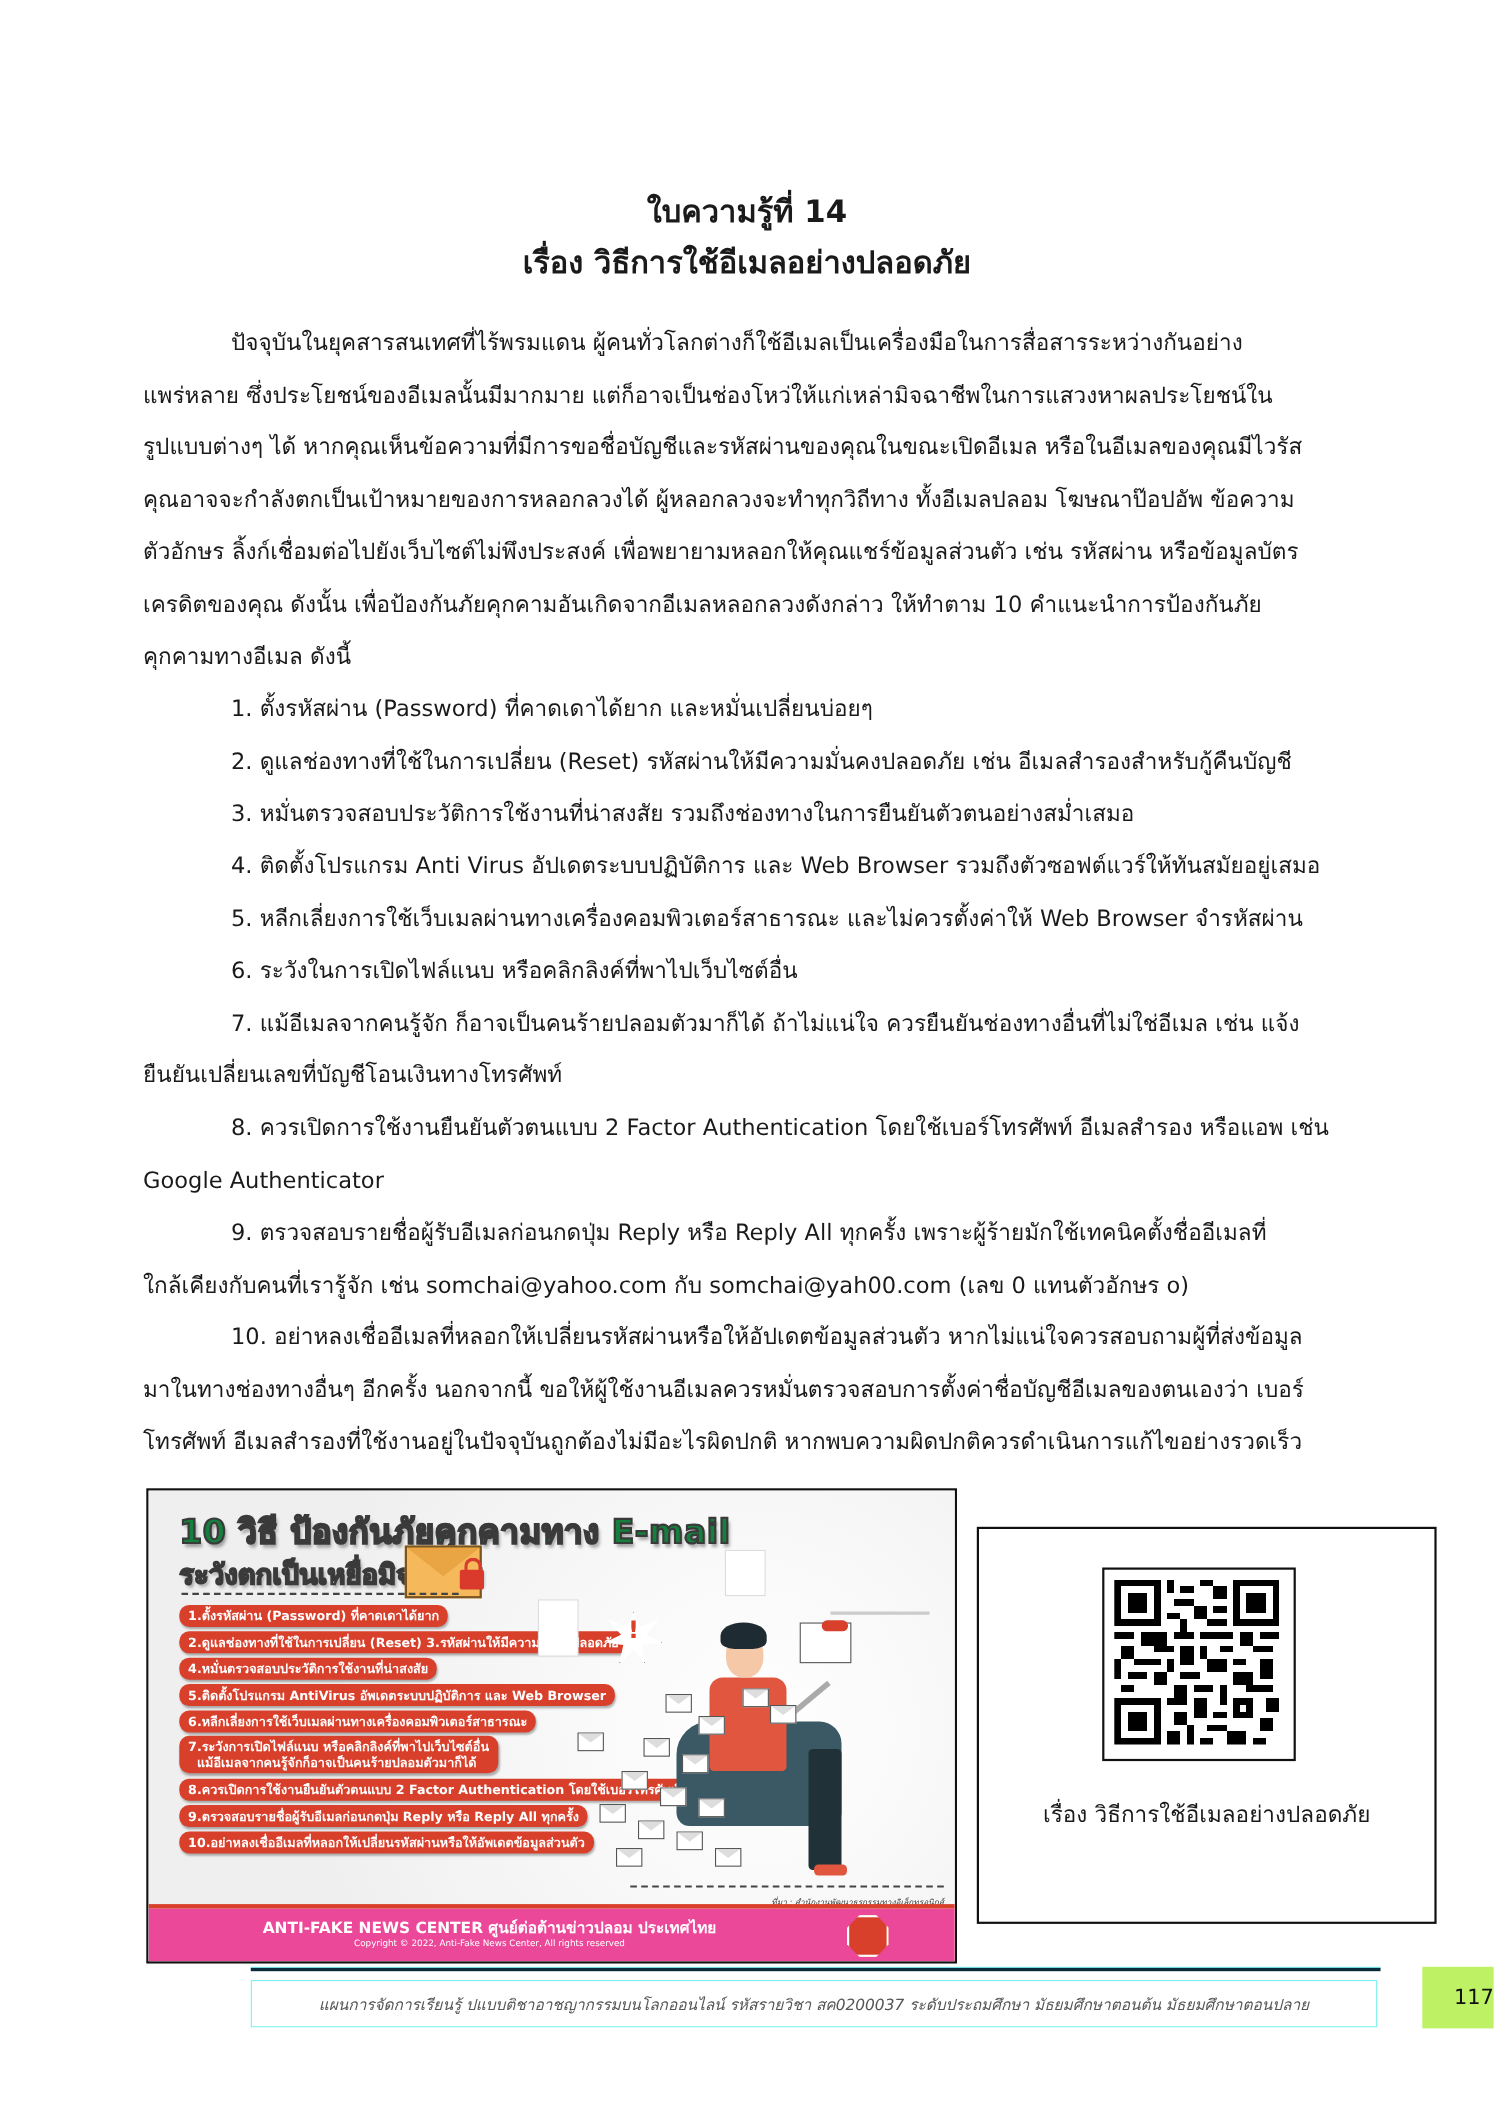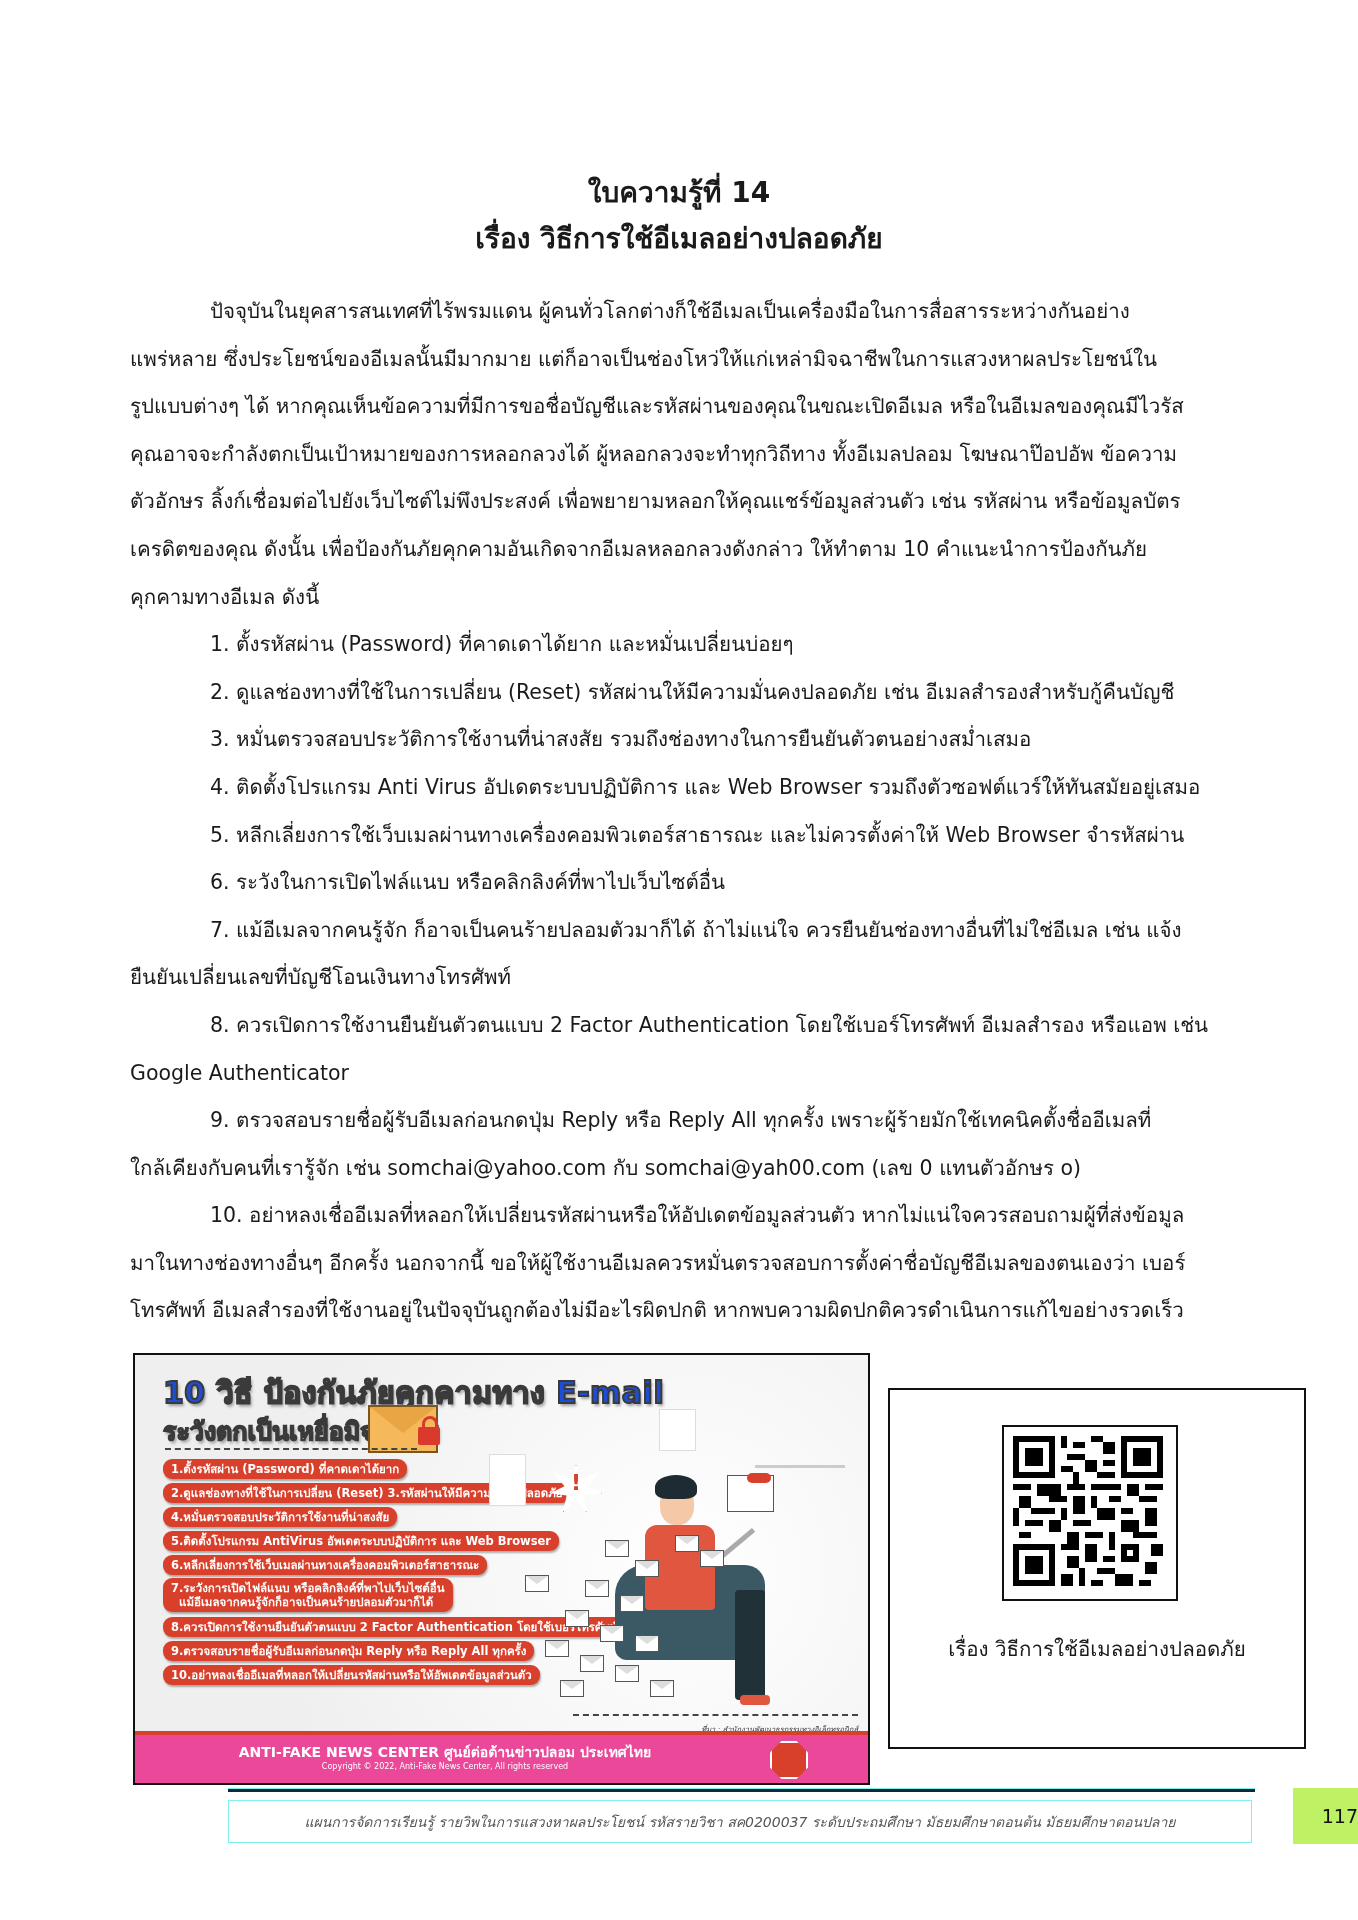--- a/index.html
+++ b/index.html
@@ -8,21 +8,21 @@
   .title { position:absolute; left:0; width:1358px; text-align:center; font-weight:bold; font-size:28px; }
   .t1 { top:170px; }
   .t2 { top:216px; }
   .body { position:absolute; left:130px; width:1170px; top:288px; font-size:20.5px; line-height:47.6px; }
   .line { white-space:nowrap; height:47.6px; overflow:visible; }
   .ind1 { padding-left:80px; }
   .ind2 { padding-left:80px; }
   
   .info { position:absolute; left:133px; top:1353px; width:733px; height:428px; border:2px solid #111; background:#f4f4f4; overflow:hidden; }
   .info-bg { position:absolute; inset:0; background:radial-gradient(circle at 75% 50%, #ffffff 0%, #efefef 70%); }
-  .info-h1 { position:absolute; left:28px; top:14px; font-size:30px; font-weight:bold; color:#1d4ed8; letter-spacing:0.5px;
+  .info-h1 { position:absolute; left:28px; top:14px; font-size:30px; font-weight:bold; color:#15803d; letter-spacing:0.5px;
              -webkit-text-stroke:2px #3a3a3a; text-shadow:2px 3px 3px rgba(0,0,0,.35); white-space:nowrap; }
   .info-h2 { position:absolute; left:28px; top:56px; font-size:25px; font-weight:bold; color:#ffffff;
              -webkit-text-stroke:1.6px #3a3a3a; text-shadow:2px 3px 3px rgba(0,0,0,.35); white-space:nowrap; }
   .info-dash { position:absolute; left:30px; top:93px; width:252px; border-top:2px dashed #444; }
   .info-dash2 { position:absolute; left:438px; top:359px; width:285px; border-top:2px dashed #444; }
   .env { position:absolute; left:233px; top:50px; width:66px; height:44px; background:#f5b85a; border:2px solid #7a5520; }
   .env:before { content:""; position:absolute; left:0; top:0; width:0; height:0;
                 border-left:33px solid transparent; border-right:33px solid transparent; border-top:26px solid #e9a444; }
   .lock { position:absolute; left:283px; top:72px; width:22px; height:18px; background:#d93a2b; border-radius:2px; }
   .lock:before { content:""; position:absolute; left:4px; top:-11px; width:10px; height:12px; border:3px solid #d93a2b; border-bottom:none; border-radius:8px 8px 0 0; }
@@ -229,15 +229,15 @@
           <rect x="17" y="23" width="3" height="2"></rect>
           <rect x="21" y="24" width="2" height="1"></rect>
       </g>
     </svg>
   </div>
   <div class="qr-cap">เรื่อง วิธีการใช้อีเมลอย่างปลอดภัย</div>
 </div>
 
 <div class="footer-line"></div>
 <div class="footer-box">
-  <div class="footer-text">แผนการจัดการเรียนรู้ รายวิพในการแสวงหาผลประโยชน์ รหัสรายวิชา สค0200037  ระดับประถมศึกษา มัธยมศึกษาตอนต้น มัธยมศึกษาตอนปลาย</div>
+  <div class="footer-text">แผนการจัดการเรียนรู้ ปแบบติชาอาชญากรรมบนโลกออนไลน์ รหัสรายวิชา สค0200037  ระดับประถมศึกษา มัธยมศึกษาตอนต้น มัธยมศึกษาตอนปลาย</div>
 </div>
 <div class="page-num">117</div>
 
 </body></html>

